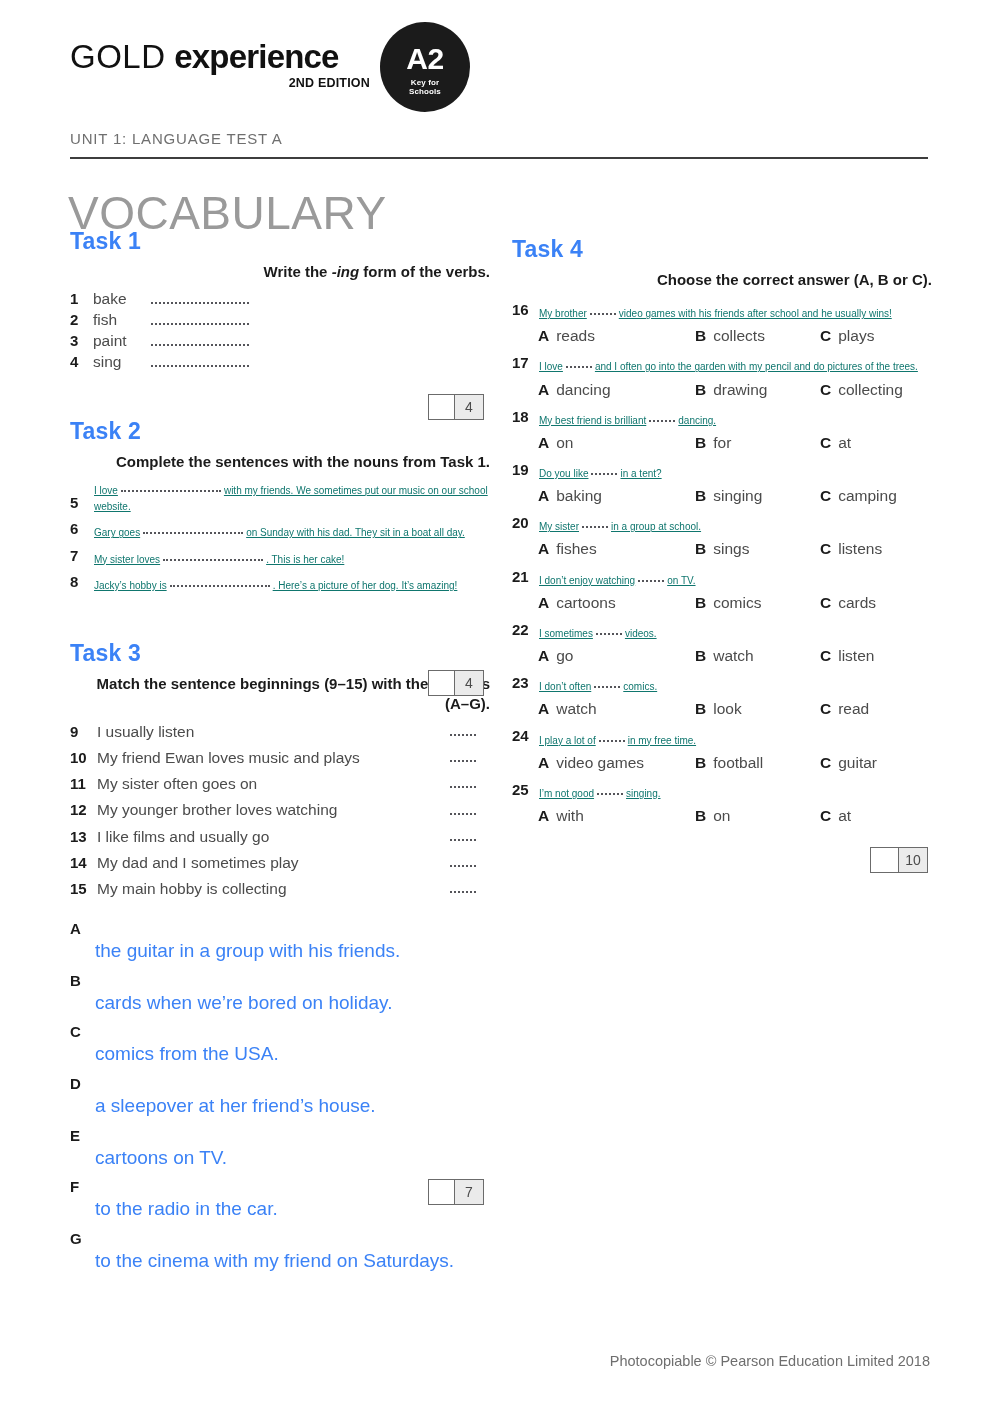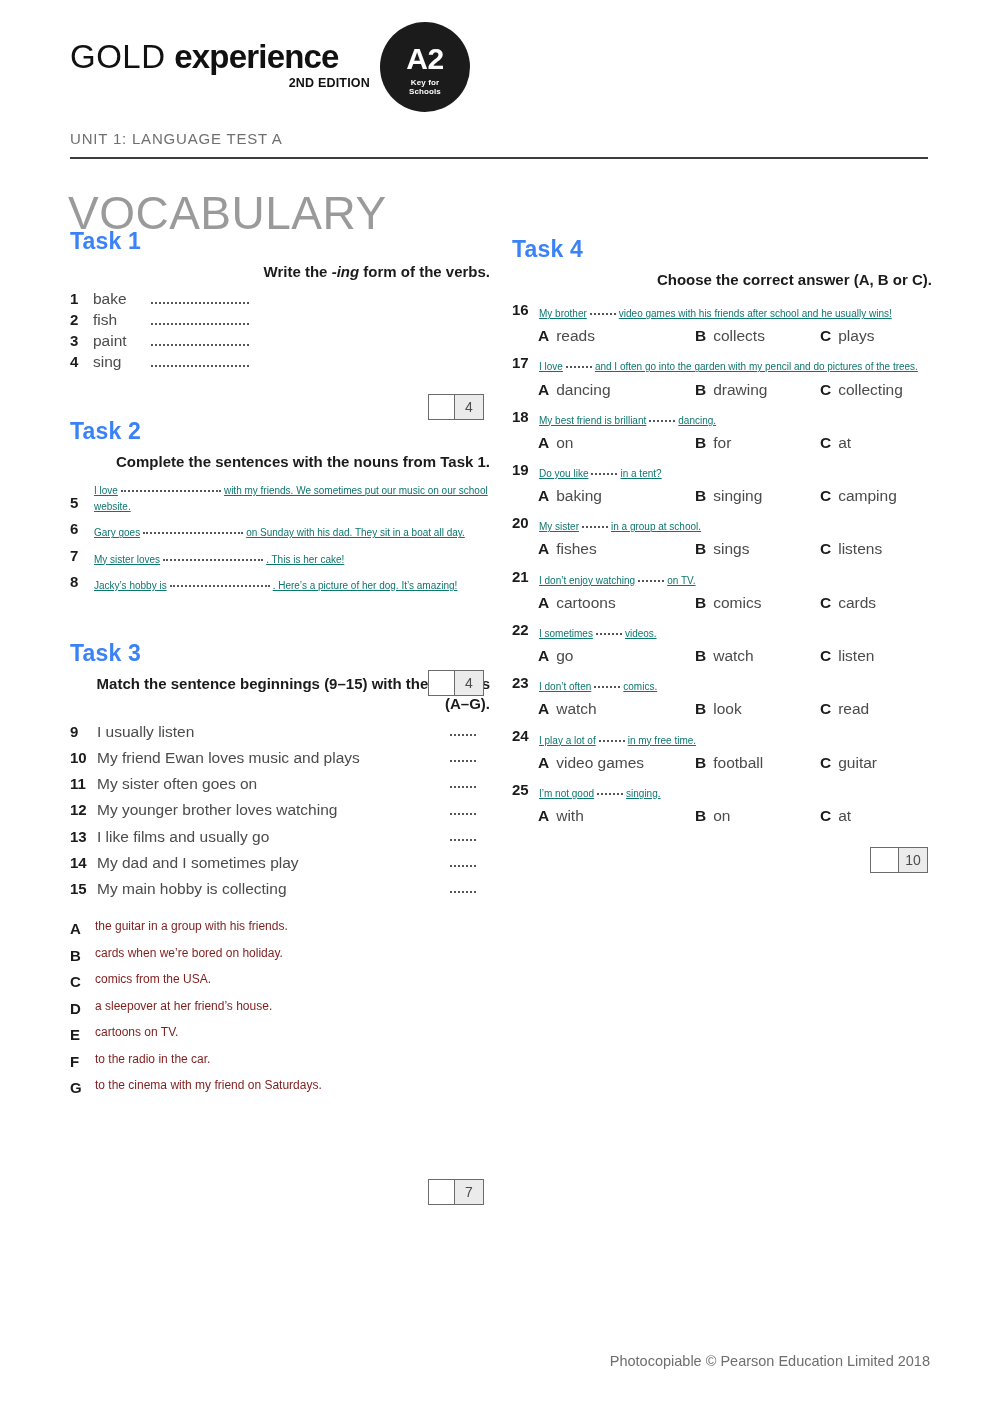--- a/index.html
+++ b/index.html
@@ -230,23 +230,24 @@
   }
   .ending-letter {
     flex: 0 0 25px;
     font-size: 15px;
     font-weight: 700;
     color: #1b1b1b;
     line-height: 1.3;
   }
   .ending-text {
     flex: 1;
-    font-size: 12px;
-    color: #7f1d1d;
+    font-size: 19px;
+    color: #3b82f6;
     line-height: 1.3;
+    margin-top: 20px;
   }
 
   
   .t1-row {
     display: flex;
     align-items: baseline;
     margin-bottom: 3px;
   }
   .t1-num {
     flex: 0 0 23px;

